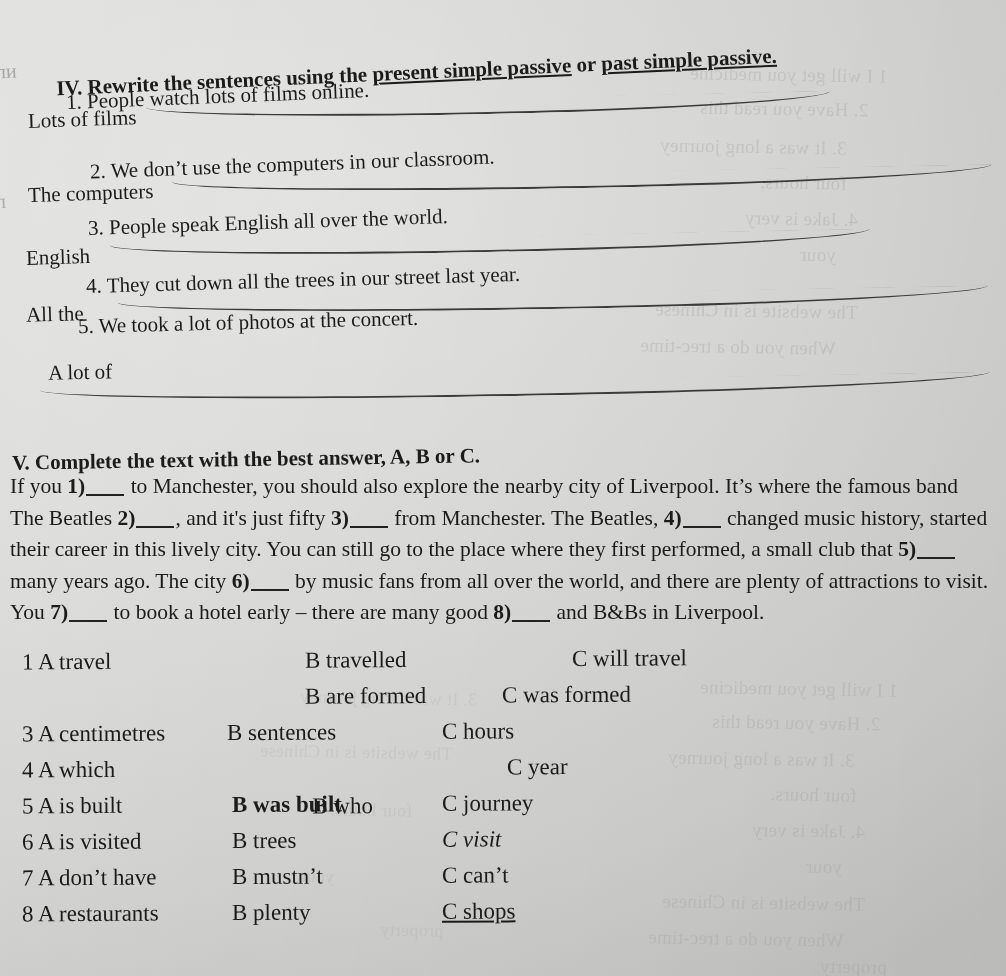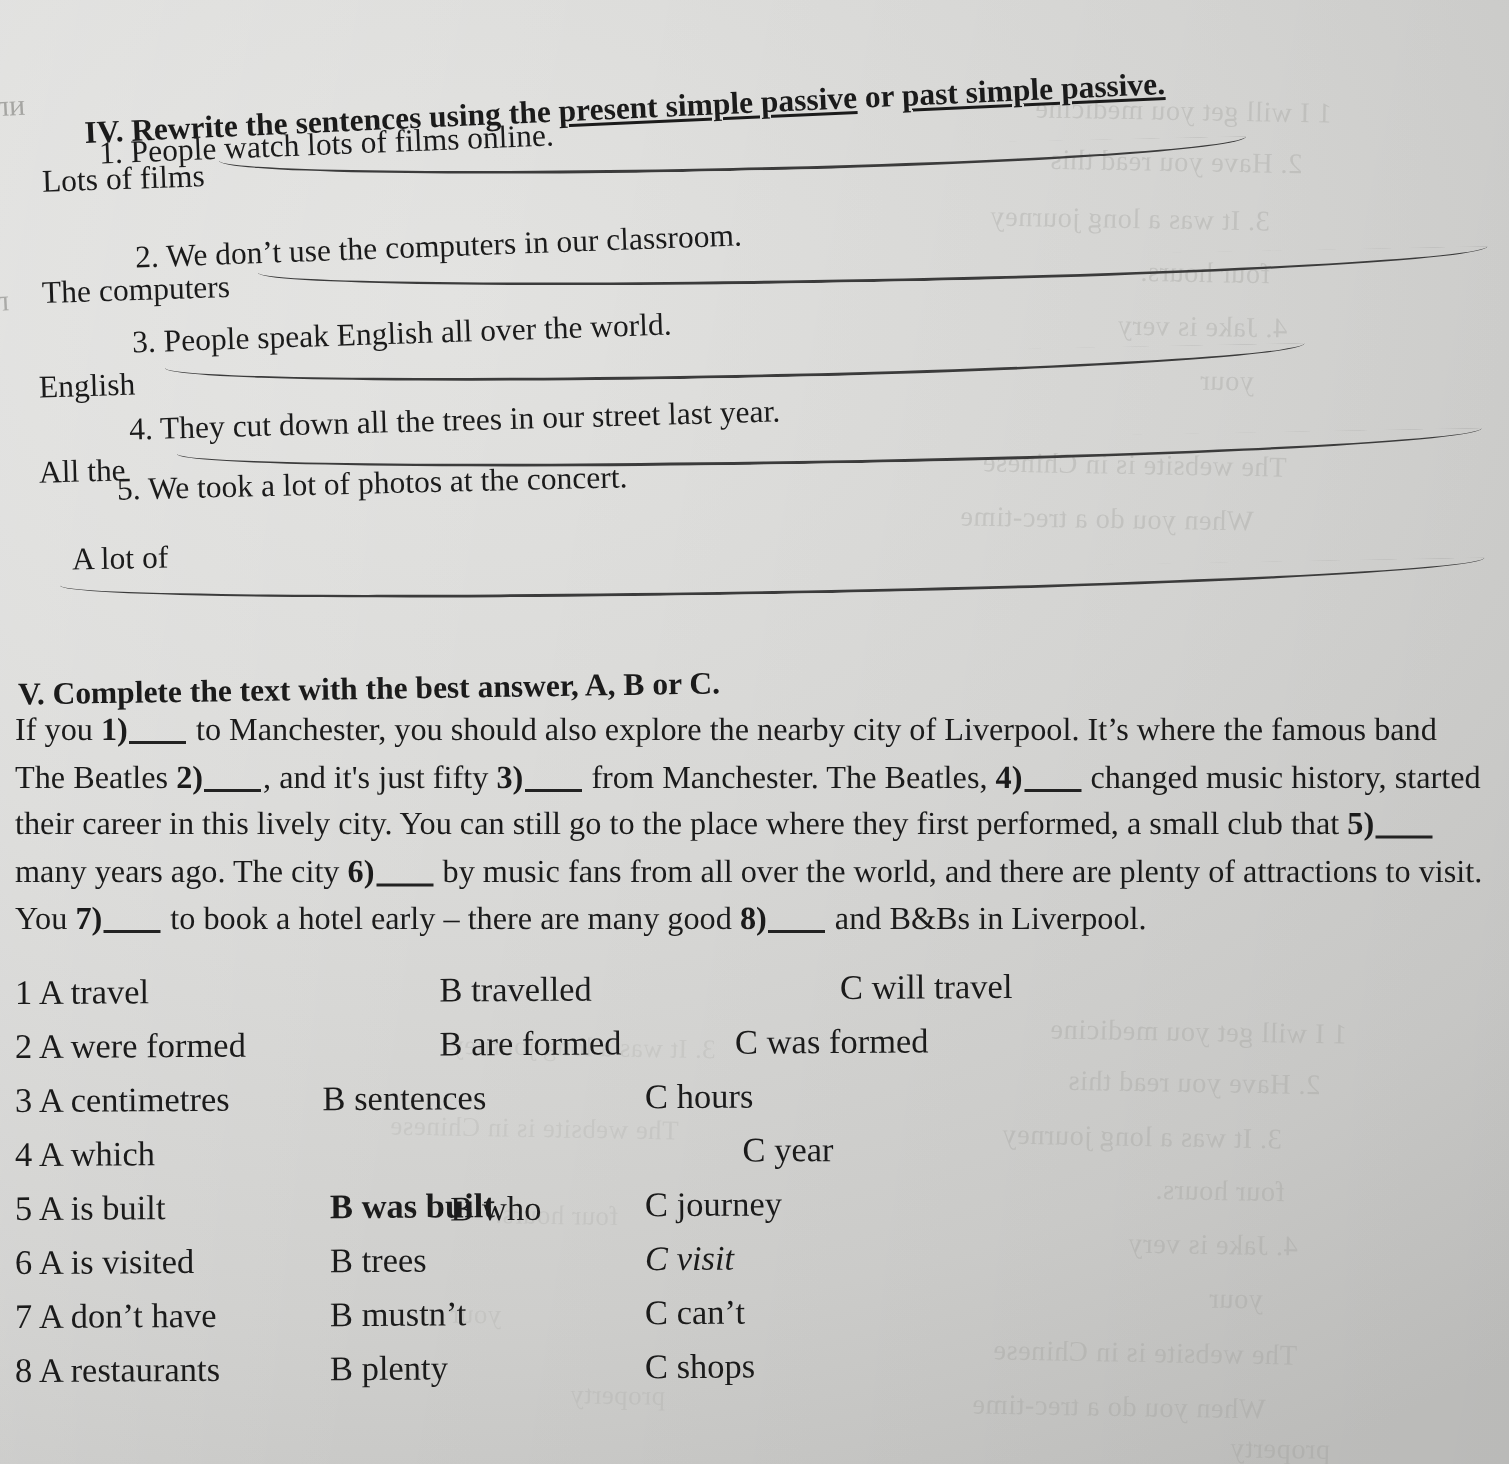--- a/index.html
+++ b/index.html
@@ -65,21 +65,21 @@
   #cloze{
     position:absolute;left:10px;top:39px;width:982px;
     font-size:21.5px;line-height:31.5px;text-align:left;
   }
   #cloze .gapnum{font-weight:bold;}
   #cloze .blank{
     display:inline-block;width:38px;border-bottom:2px solid #222;
     vertical-align:-3px;margin:0 1px;
   }
   #opts{
-    position:absolute;left:0;top:215px;width:798px;
+    position:absolute;left:12px;top:215px;width:798px;
   }
   .orow{position:relative;height:36px;font-size:23px;white-space:nowrap;}
   .orow .oa{position:absolute;left:10px;}
   .orow .ob{position:absolute;}
   .orow .oc{position:absolute;}
 </style>
 </head>
 <body>
 
 <div id="paper"></div>
@@ -162,21 +162,20 @@
 
   <div id="cloze"><span>If you </span><span class="gapnum">1)</span><span class="blank"></span><span> to Manchester, you should also explore the nearby city of Liverpool. It’s where the famous band The Beatles </span><span class="gapnum">2)</span><span class="blank"></span><span>, and it's just fifty </span><span class="gapnum">3)</span><span class="blank"></span><span> from Manchester. The Beatles, </span><span class="gapnum">4)</span><span class="blank"></span><span> changed music history, started their career in this lively city. You can still go to the place where they first performed, a small club that </span><span class="gapnum">5)</span><span class="blank"></span><span> many years ago. The city </span><span class="gapnum">6)</span><span class="blank"></span><span> by music fans from all over the world, and there are plenty of attractions to visit. You </span><span class="gapnum">7)</span><span class="blank"></span><span> to book a hotel early – there are many good </span><span class="gapnum">8)</span><span class="blank"></span><span> and B&amp;Bs in Liverpool.</span></div>
 
   <div id="opts">
       <div class="orow" style="transform: rotate(-0.35deg);">
         <span class="oa">1 A travel</span>
         <span class="ob" style="left: 293px;">B travelled</span>
         <span class="oc" style="left: 560px;">C will travel</span>
       </div>
       <div class="orow" style="transform: rotate(-0.35deg);">
-        <span class="oa">2 A were formed</span>
         <span class="ob" style="left: 293px;">B are formed</span>
         <span class="oc" style="left: 490px;">C was formed</span>
       </div>
       <div class="orow" style="transform: rotate(-0.35deg);">
         <span class="oa">3 A centimetres</span>
         <span class="ob" style="left: 215px;">B sentences</span>
         <span class="oc" style="left: 430px;">C hours</span>
       </div>
       <div class="orow" style="transform: rotate(-0.35deg);">
         <span class="oa">4 A which</span>
@@ -194,16 +193,16 @@
         <span class="oc" style="left: 430px; font-style: italic;">C visit</span>
       </div>
       <div class="orow" style="transform: rotate(-0.35deg);">
         <span class="oa">7 A don’t have</span>
         <span class="ob" style="left: 220px;">B mustn’t</span>
         <span class="oc" style="left: 430px;">C can’t</span>
       </div>
       <div class="orow" style="transform: rotate(-0.35deg);">
         <span class="oa">8 A restaurants</span>
         <span class="ob" style="left: 220px;">B plenty</span>
-        <span class="oc" style="left: 430px;">C shops</span>
+        <span class="oc" style="left: 430px; text-decoration: underline;">C shops</span>
       </div>
     </div>
 </div>
 
 </body></html>

